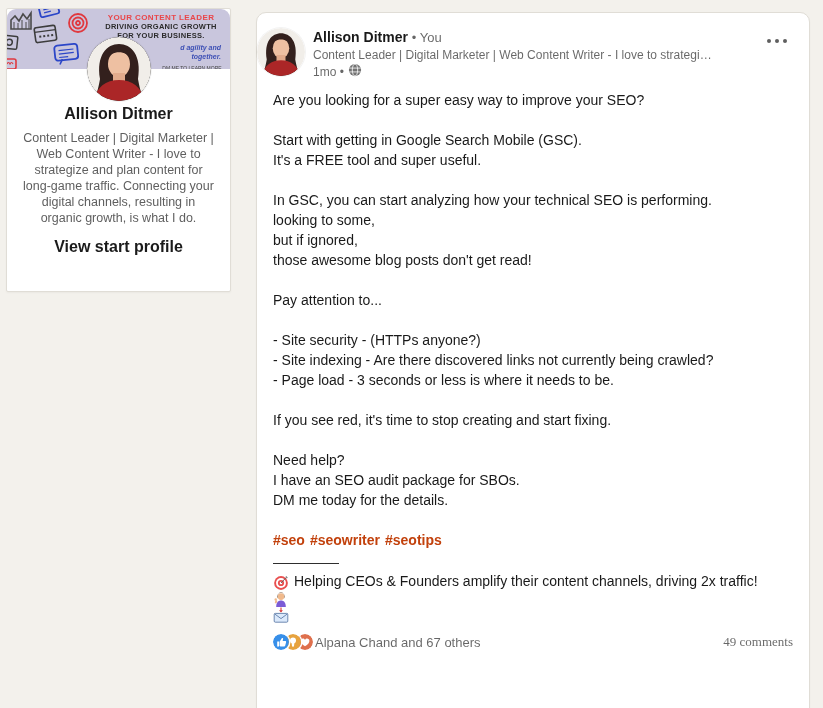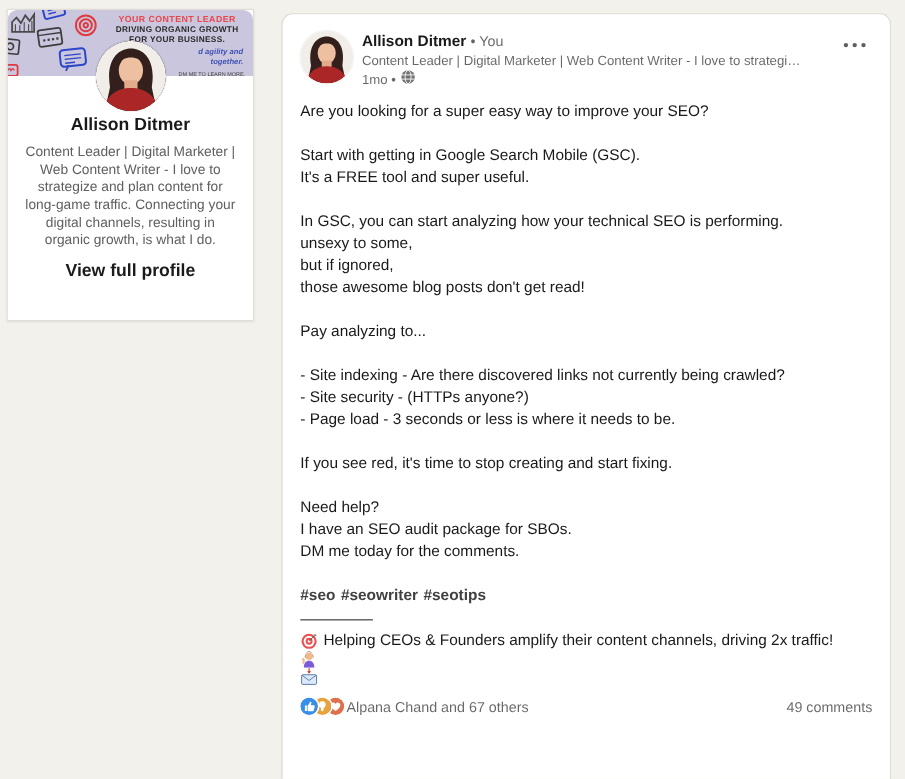--- a/index.html
+++ b/index.html
@@ -26,52 +26,52 @@
     box-shadow:0 0 0 1px rgba(0,0,0,.05); }
   .profile-body { padding:36px 14px 0; text-align:center; }
   .profile-name { font-size:16px; font-weight:bold; color:rgba(0,0,0,.9); }
   .profile-headline { margin-top:7px; font-size:12.5px; line-height:16px; color:#5f5f5f; }
   .view-profile { margin-top:12px; font-size:16px; font-weight:bold; color:#1b1b1b; cursor:pointer; }
 
   
   .post-card { position:absolute; left:256px; top:12px; width:554px; height:740px;
     background:#fff; border:1px solid #e0ddd6; border-radius:10px;
     box-shadow:0 1px 2px rgba(0,0,0,.04); }
-  .post-header { position:relative; padding:15px 16px 0; display:flex; }
+  .post-header { position:relative; padding:15px 0 0; display:flex; }
   .post-avatar { width:48px; height:48px; border-radius:50%; overflow:hidden; flex:0 0 48px;
     cursor:pointer; box-shadow:0 0 0 1px rgba(0,0,0,.05); }
   .post-head-text { margin-left:8px; min-width:0; flex:1; padding-right:40px; }
   .author-row { font-size:14px; line-height:18px; color:rgba(0,0,0,.9); white-space:nowrap; }
   .author-name { font-weight:bold; cursor:pointer; }
   .author-badge { color:rgba(0,0,0,.6); font-size:13px; }
   .author-headline { font-size:12px; line-height:16px; color:rgba(0,0,0,.6);
     white-space:nowrap; overflow:hidden; text-overflow:ellipsis; }
   .time-row { font-size:12px; line-height:16px; color:rgba(0,0,0,.6);
     display:flex; align-items:center; gap:3px; }
   .globe { display:inline-block; margin-left:1px; }
   .menu-dots { position:absolute; right:18px; top:22px; display:flex; gap:4px;
     padding:4px; cursor:pointer; }
   .menu-dots i { width:4px; height:4px; border-radius:50%; background:#5f5f5f; display:block; }
 
   .post-body { padding:0 16px; margin-top:9px; font-size:14px; line-height:20px;
     color:rgba(0,0,0,.9); }
   .body-line { min-height:20px; white-space:pre-wrap; }
   .hashtag-line { padding:0 16px; font-size:14px; line-height:20px; }
-  .hashtag { color:#404040; font-weight:bold; cursor:pointer; margin-right:5px;margin-top:16px; }
+  .hashtag { color:#c2410c; font-weight:bold; cursor:pointer; margin-right:5px;margin-top:16px; }
   .body-divider { margin:13px 16px 7px; width:66px; border-top:1.6px solid #2e2e2e; }
   .footer-line { padding:0 16px; font-size:14px; line-height:20px; color:rgba(0,0,0,.9);
     display:flex; align-items:flex-end; gap:5px; }
   .footer-line svg { flex:0 0 auto; }
 
   .social-row { margin:9px 16px 0; display:flex; align-items:center; font-size:13px;
     color:rgba(0,0,0,.6); height:20px; }
   .reaction-stack { display:flex; margin-right:6px; cursor:pointer; }
   .reaction-stack svg { margin-right:-4px; border-radius:50%; box-shadow:0 0 0 1.5px #fff; }
   .social-text { cursor:pointer; }
-  .comments-count { margin-left:auto; cursor:pointer; }
+  .comments-count { margin-left:auto; cursor:pointer;font-family:Liberation Serif, serif; }
 </style>
 </head>
 <body>
 
 <div class="stage">
 
   <div class="profile-card">
     <div class="banner">
       <svg class="banner-doodles" width="105" height="60" viewBox="0 0 105 60" fill="none">
 
@@ -138,21 +138,21 @@
           <path d="M21,22 C23,13 41,13 43,22 C43,15 38,9.5 32,9.5 C26,9.5 21,15 21,22 Z" fill="#33201d"></path>
           <rect x="26" y="36" width="12" height="9" fill="#e2ab8c"></rect>
           <path d="M7,64 C9,50 19,43 32,43 C45,43 55,50 57,64 Z" fill="#ab2627"></path>
         </g>
       </svg>
     </div>
 
     <div class="profile-body">
       <div class="profile-name">Allison Ditmer</div>
       <div class="profile-headline">Content Leader | Digital Marketer | Web Content Writer - I love to strategize and plan content for long-game traffic. Connecting your digital channels, resulting in organic growth, is what I do.</div>
-      <div class="view-profile">View full profile</div>
+      <div class="view-profile">View start profile</div>
     </div>
   </div>
 
   <div class="post-card">
 
     <div class="post-header">
       <div class="post-avatar">
         <svg width="48" height="48" viewBox="0 0 64 64">
           <defs>
               <clipPath id="ca2">
@@ -196,35 +196,35 @@
     </div>
 
     <div class="post-body">
 
     <div class="body-line">Are you looking for a super easy way to improve your SEO?</div>
         <div class="body-line"></div>
         <div class="body-line">Start with getting in Google Search Mobile (GSC).</div>
         <div class="body-line">It's a FREE tool and super useful.</div>
         <div class="body-line"></div>
         <div class="body-line">In GSC, you can start analyzing how your technical SEO is performing.</div>
-        <div class="body-line">unsexy to some,</div>
+        <div class="body-line">looking to some,</div>
         <div class="body-line">but if ignored,</div>
         <div class="body-line">those awesome blog posts don't get read!</div>
         <div class="body-line"></div>
-        <div class="body-line">Pay analyzing to...</div>
-        <div class="body-line"></div>
+        <div class="body-line">Pay attention to...</div>
+        <div class="body-line"></div>
+        <div class="body-line">- Site security - (HTTPs anyone?)</div>
         <div class="body-line">- Site indexing - Are there discovered links not currently being crawled?</div>
-        <div class="body-line">- Site security - (HTTPs anyone?)</div>
         <div class="body-line">- Page load - 3 seconds or less is where it needs to be.</div>
         <div class="body-line"></div>
         <div class="body-line">If you see red, it's time to stop creating and start fixing.</div>
         <div class="body-line"></div>
         <div class="body-line">Need help?</div>
         <div class="body-line">I have an SEO audit package for SBOs.</div>
-        <div class="body-line">DM me today for the comments.</div>
+        <div class="body-line">DM me today for the details.</div>
         <div class="body-line"></div>
       </div>
 
     <div class="hashtag-line">
       <span class="hashtag">#seo</span><span class="hashtag">#seowriter</span><span class="hashtag">#seotips</span>
     </div>
 
     <div class="body-divider"></div>
 
     <div class="footer-line">

